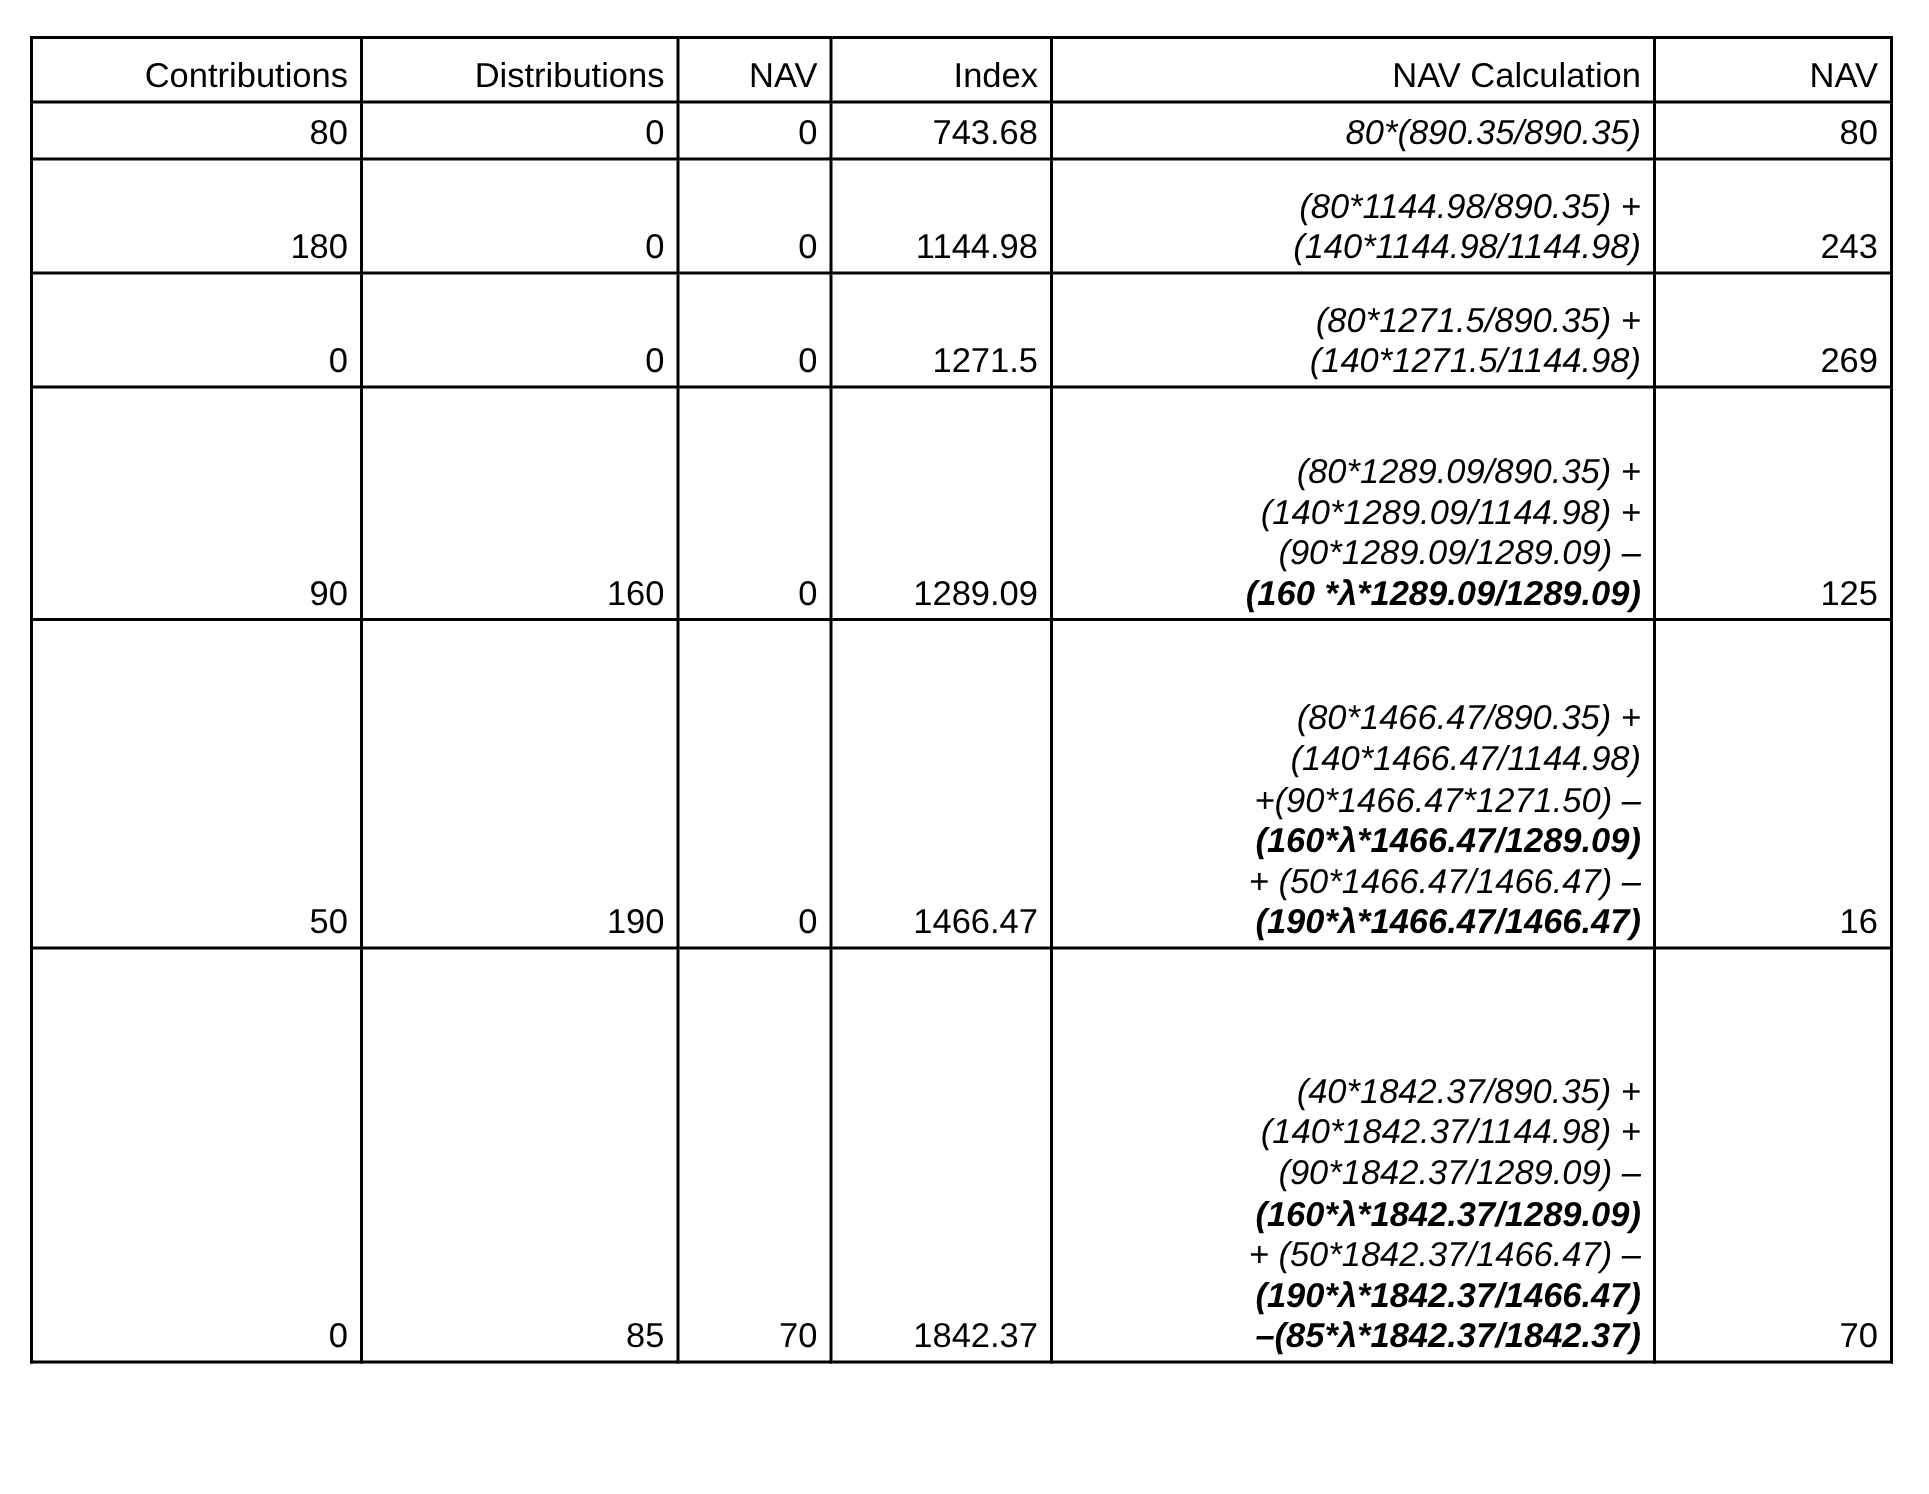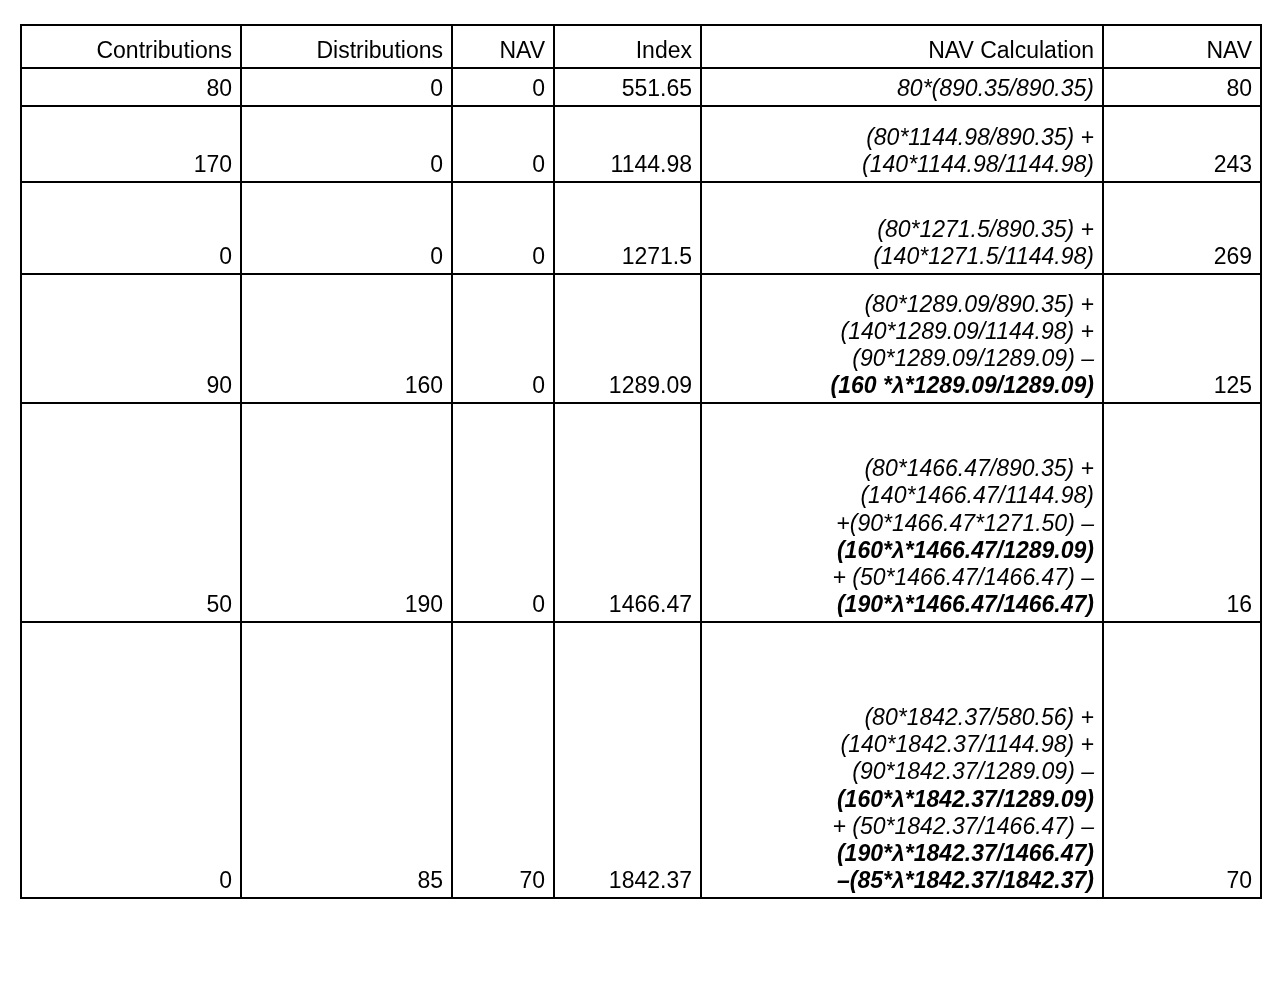--- a/index.html
+++ b/index.html
@@ -74,22 +74,22 @@
     font-weight: bold;
   }
   td.footer-cell {
     text-align: left;
     vertical-align: middle;
     height: 42px;
   }
   
   tr.r1 td { height: 38px; }
   tr.r2 td { height: 76px; }
-  tr.r3 td { height: 92px; }
-  tr.r4 td { height: 129px; text-align: right; }
+  tr.r3 td { height: 76px; }
+  tr.r4 td { height: 155px; text-align: right; }
   tr.r5 td { height: 219px; text-align: right; }
   tr.r6 td { height: 276px; }
   tr.rf td { height: 38px; }
 </style>
 </head>
 <body>
 
 <div class="page">
 
   <table class="nav-table">
@@ -110,29 +110,29 @@
         <th>NAV Calculation</th>
         <th>NAV</th>
       </tr>
     </thead>
     <tbody>
 
       <tr class="r1">
         <td>80</td>
         <td>0</td>
         <td>0</td>
-        <td>551.65</td>
+        <td>743.68</td>
         <td class="calc-cell">
             <span class="line">80*(890.35/890.35)</span>
           </td>
         <td>80</td>
       </tr>
 
       <tr class="r2">
-        <td>170</td>
+        <td>180</td>
         <td>0</td>
         <td>0</td>
         <td>1144.98</td>
         <td class="calc-cell">
             <span class="line">(80*1144.98/890.35) +</span>
             <span class="line">(140*1144.98/1144.98)</span>
           </td>
         <td>243</td>
       </tr>
 
@@ -177,21 +177,21 @@
           </td>
         <td>16</td>
       </tr>
 
       <tr class="r6">
         <td>0</td>
         <td>85</td>
         <td>70</td>
         <td>1842.37</td>
         <td class="calc-cell">
-            <span class="line">(80*1842.37/580.56) +</span>
+            <span class="line">(40*1842.37/890.35) +</span>
             <span class="line">(140*1842.37/1144.98) +</span>
             <span class="line">(90*1842.37/1289.09) –</span>
             <span class="line bold">(160*λ*1842.37/1289.09)</span>
             <span class="line">+ (50*1842.37/1466.47) –</span>
             <span class="line bold">(190*λ*1842.37/1466.47)</span>
             <span class="line bold">–(85*λ*1842.37/1842.37)</span>
           </td>
         <td>70</td>
       </tr>
 

